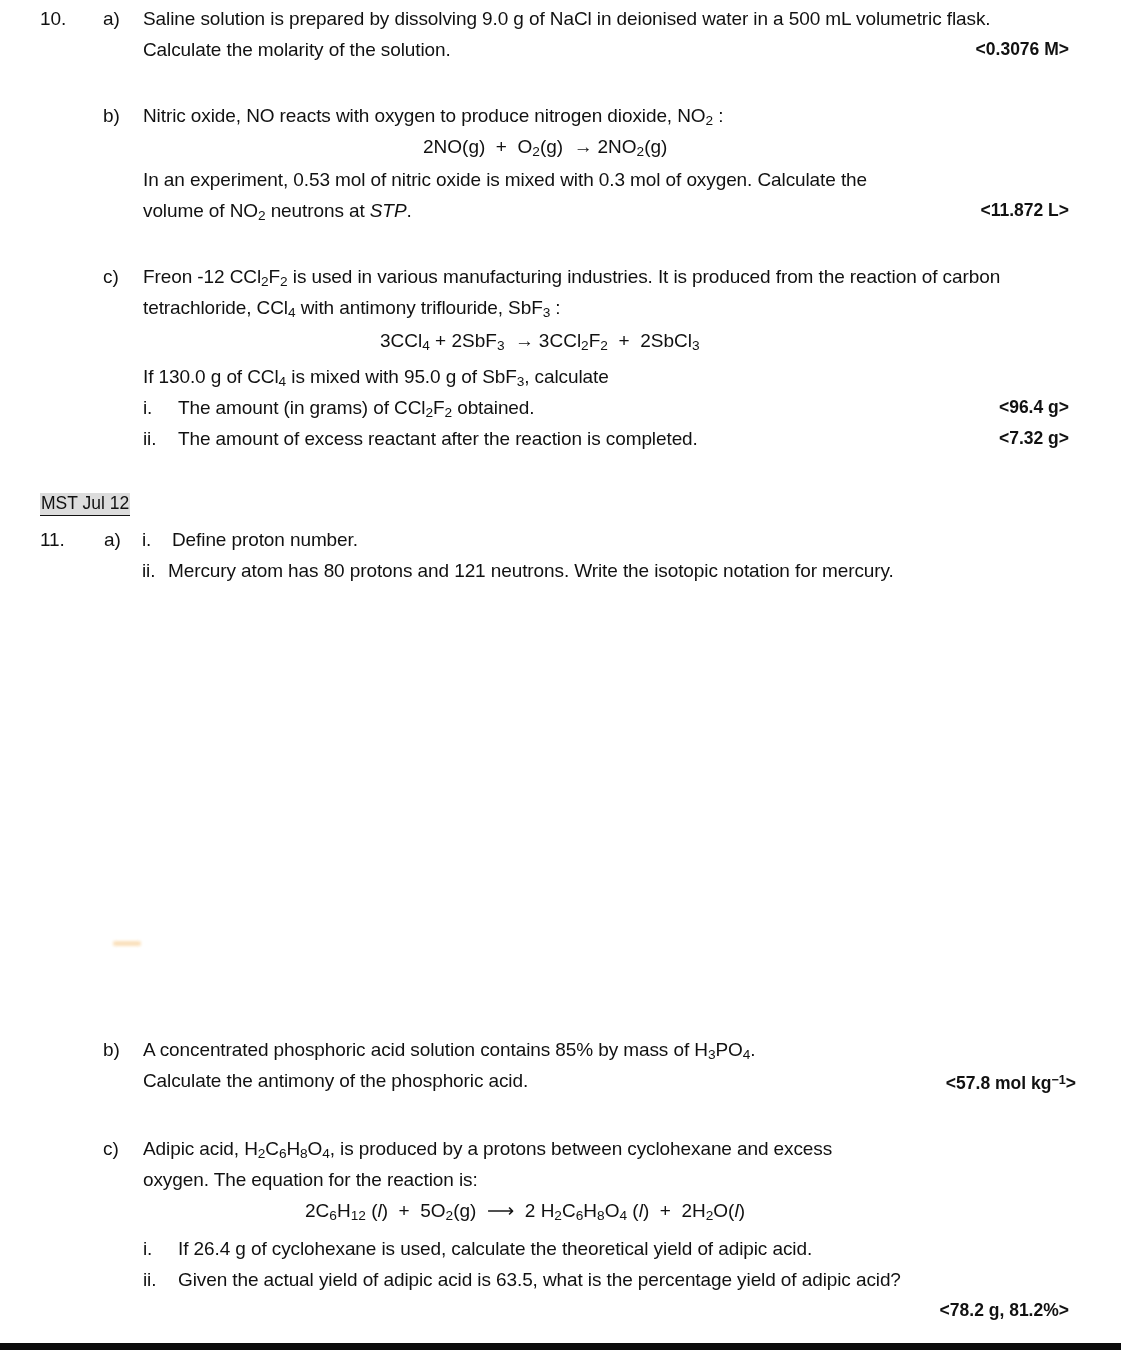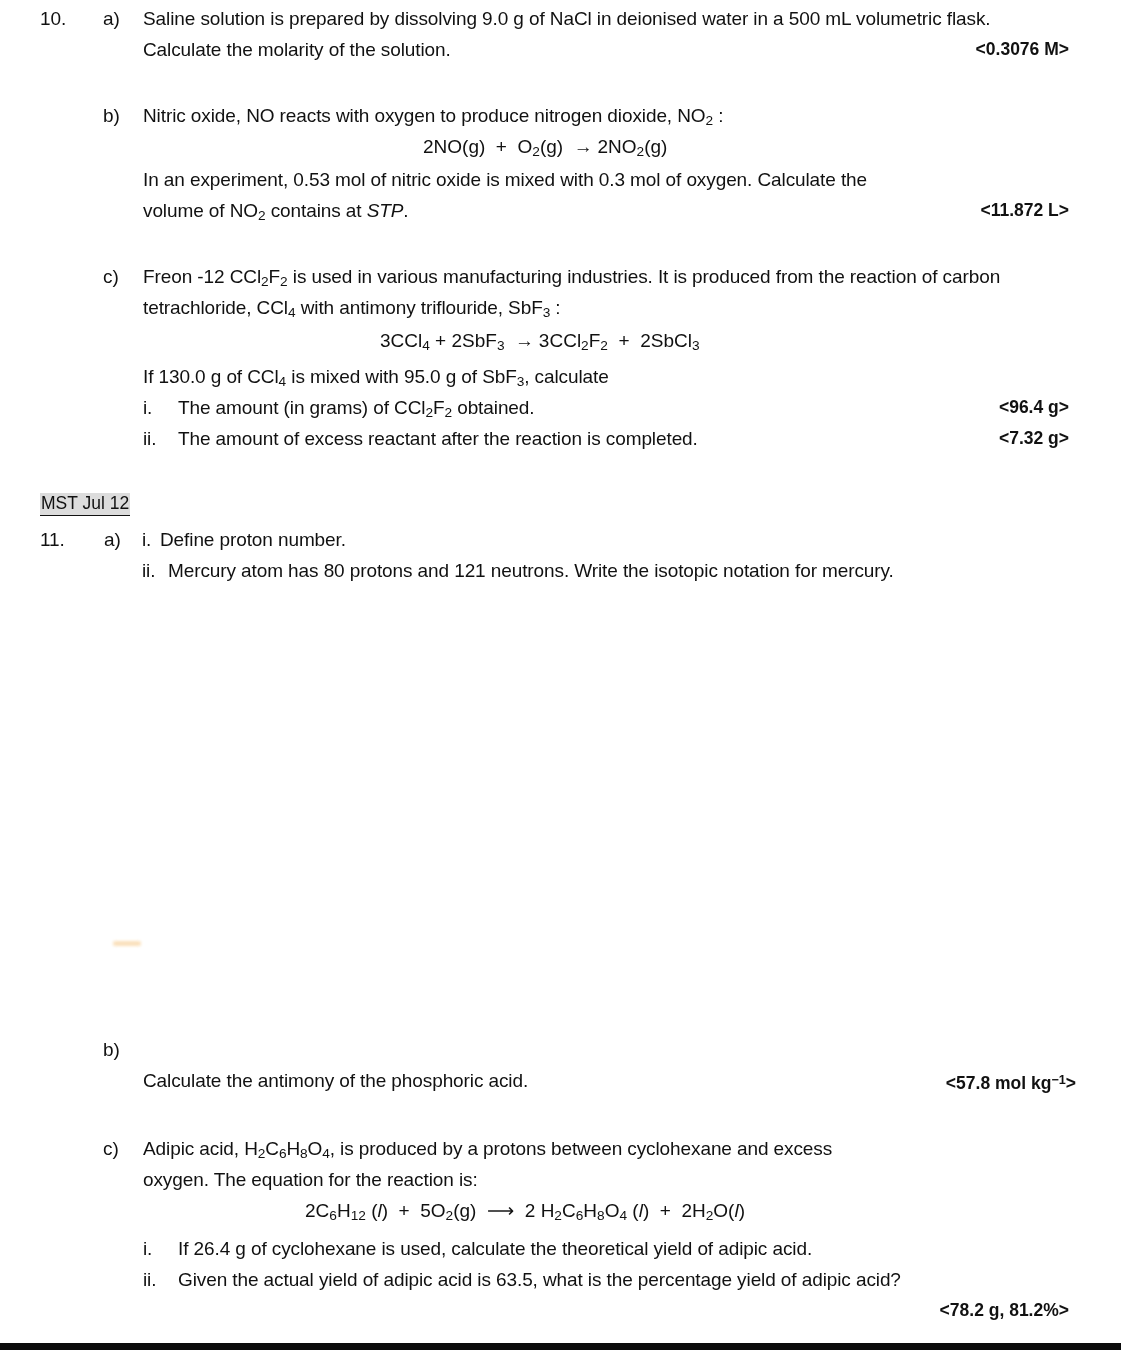--- a/index.html
+++ b/index.html
@@ -103,21 +103,21 @@
 
   <div class="ln alpha" style="top:105px;">b)</div>
   <div class="ln body-l1" style="top:105px;">
     <span>Nitric oxide, NO reacts with oxygen to produce nitrogen dioxide, NO</span><sub>2</sub><span> :</span>
   </div>
   <div class="eq" style="top:136px; left:423px;">
     2NO(g)&nbsp; +&nbsp; O<sub>2</sub>(g)&nbsp; <span class="arrow-long">→</span> 2NO<sub>2</sub>(g)
   </div>
   <div class="ln body-l1" style="top:169px;">In an experiment, 0.53 mol of nitric oxide is mixed with 0.3 mol of oxygen. Calculate the</div>
   <div class="ln body-l1" style="top:200px;">
-    <span>volume of NO</span><sub>2</sub><span> contains at </span><span class="ital">STP</span><span>.</span>
+    <span>volume of NO</span><sub>2</sub><span> neutrons at </span><span class="ital">STP</span><span>.</span>
   </div>
   <div class="ans" style="top:200px; right:52px;">&lt;11.872 L&gt;</div>
 
   <div class="ln alpha" style="top:266px;">c)</div>
   <div class="ln body-l1" style="top:266px;">
     <span>Freon -12 CCl</span><sub>2</sub><span>F</span><sub>2</sub><span> is used in various manufacturing industries. It is produced from the reaction of carbon</span>
   </div>
   <div class="ln body-l1" style="top:297px;">
     <span>tetrachloride, CCl</span><sub>4</sub><span> with antimony triflouride, SbF</span><sub>3</sub><span> :</span>
   </div>
@@ -138,27 +138,30 @@
   <div class="ln body-r" style="top:428px;">The amount of excess reactant after the reaction is completed.</div>
   <div class="ans" style="top:428px; right:52px;">&lt;7.32 g&gt;</div>
 
   <div class="hdr-wrap">
     <span class="hdr">MST Jul 12</span>
   </div>
 
   <div class="ln num" style="top:529px;">11.</div>
   <div class="ln" style="top:529px; left:104px;">a)</div>
   <div class="ln" style="top:529px; left:142px;">i.</div>
-  <div class="ln" style="top:529px; left:160px;">Define proton number.</div>
+  <div class="ln" style="top:529px; left:172px;">Define proton number.</div>
   <div class="ln" style="top:560px; left:142px;">ii.</div>
   <div class="ln" style="top:560px; left:168px;">Mercury atom has 80 protons and 121 neutrons. Write the isotopic notation for mercury.</div>
 
   <div class="smudge"></div>
 
   <div class="ln alpha" style="top:1039px;">b)</div>
+  <div class="ln body-l1" style="top:1039px;">
+    <span>A concentrated phosphoric acid solution contains 85% by mass of H</span><sub>3</sub><span>PO</span><sub>4</sub><span>.</span>
+  </div>
   <div class="ln body-l1" style="top:1070px;">Calculate the antimony of the phosphoric acid.</div>
   <div class="ans" style="top:1070px; right:45px;">
     <span>&lt;57.8 mol kg</span><sup>−1</sup><span>&gt;</span>
   </div>
 
   <div class="ln alpha" style="top:1138px;">c)</div>
   <div class="ln body-l1" style="top:1138px;">
     <span>Adipic acid, H</span><sub>2</sub><span>C</span><sub>6</sub><span>H</span><sub>8</sub><span>O</span><sub>4</sub><span>, is produced by a protons between cyclohexane and excess</span>
   </div>
   <div class="ln body-l1" style="top:1169px;">oxygen. The equation for the reaction is:</div>

